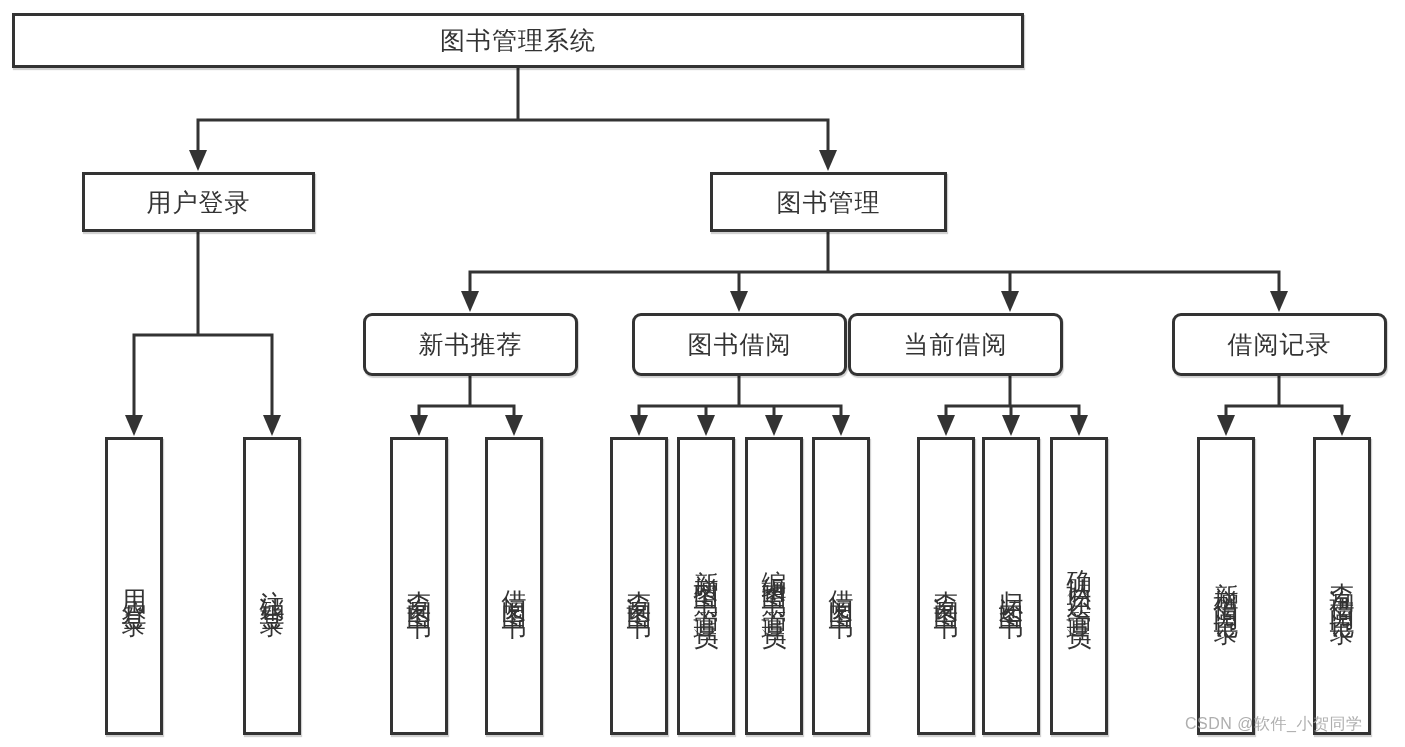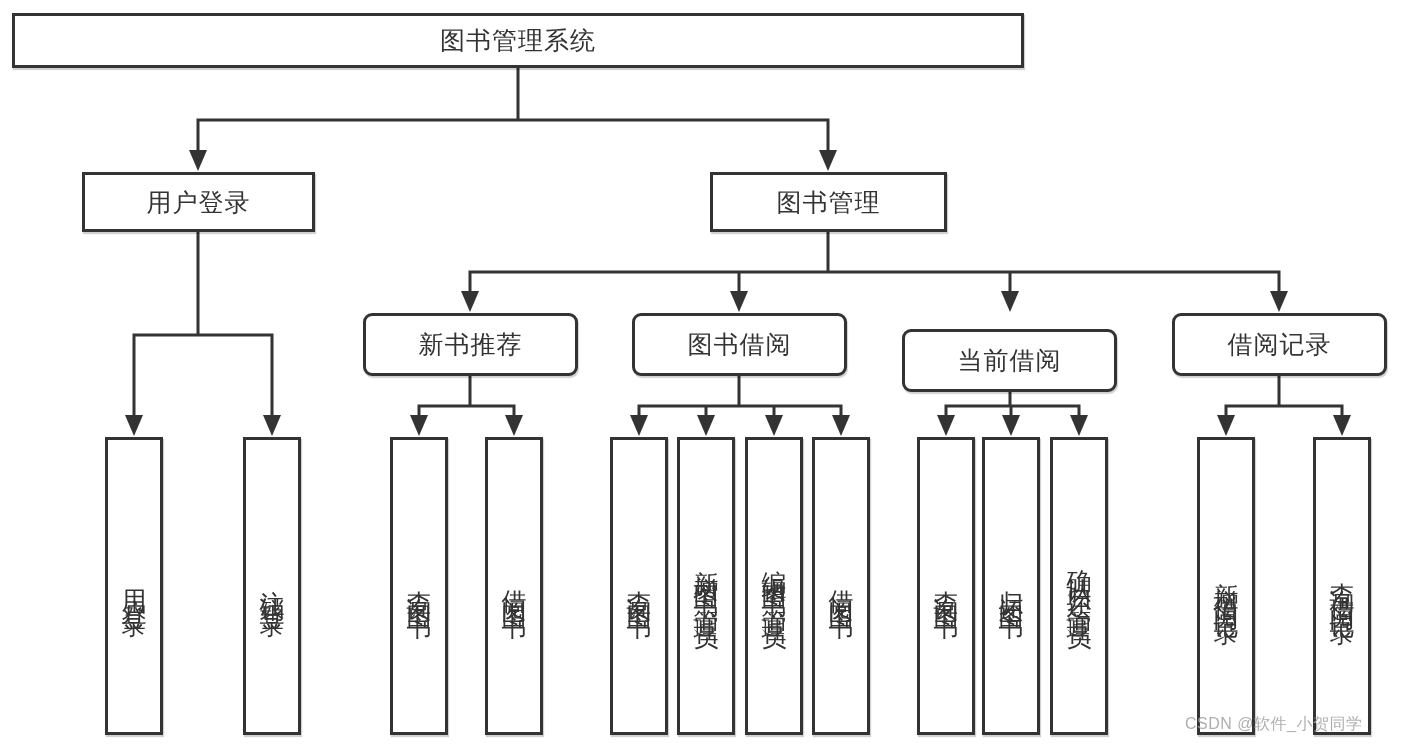--- a/index.html
+++ b/index.html
@@ -109,21 +109,21 @@
   <div class="box hbox l2" style="left:710px; width:237px;">
     <span>图书管理</span>
   </div>
 
   <div class="box hbox l3" style="left:363px;">
     <span>新书推荐</span>
   </div>
   <div class="box hbox l3" style="left:632px;">
     <span>图书借阅</span>
   </div>
-  <div class="box hbox l3" style="left:902px;margin-top:16px;">
+  <div class="box hbox l3" style="left:848px;">
     <span>当前借阅</span>
   </div>
   <div class="box hbox l3" style="left:1172px;">
     <span>借阅记录</span>
   </div>
 
   <div class="box vbox leaf" style="left:105px;">
     <span>用户登录</span>
   </div>
   <div class="box vbox leaf" style="left:243px;">

